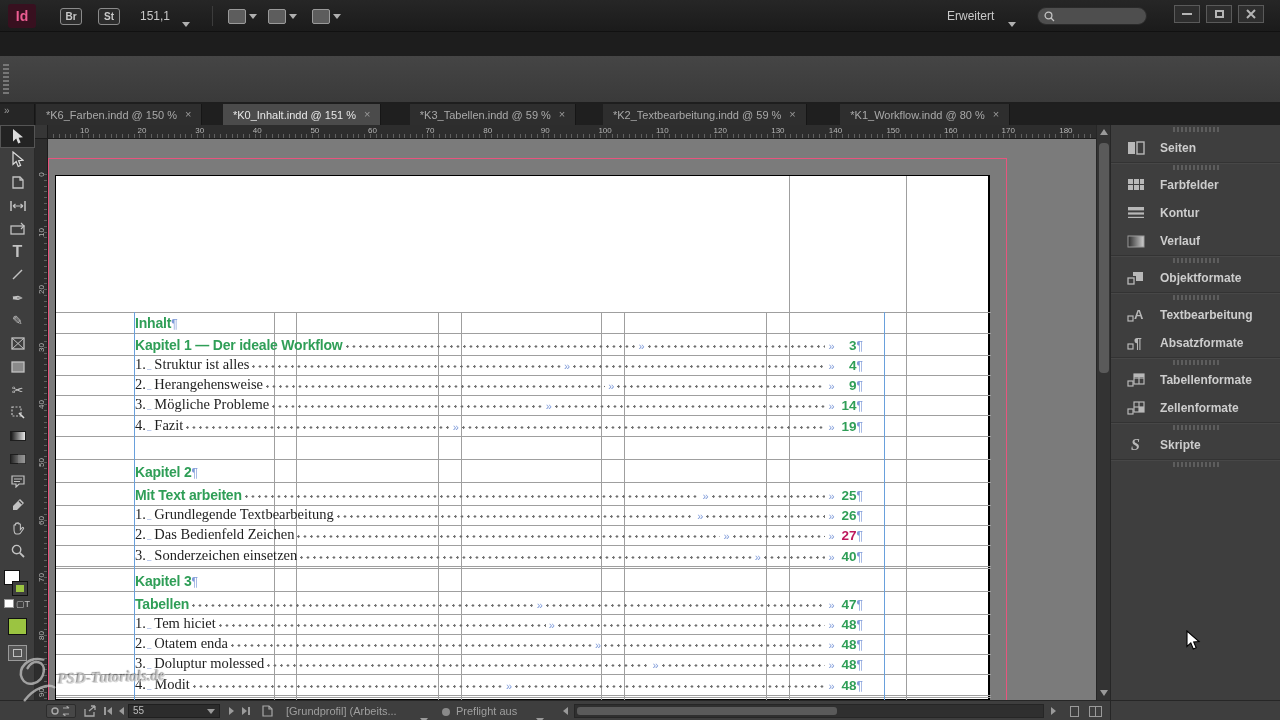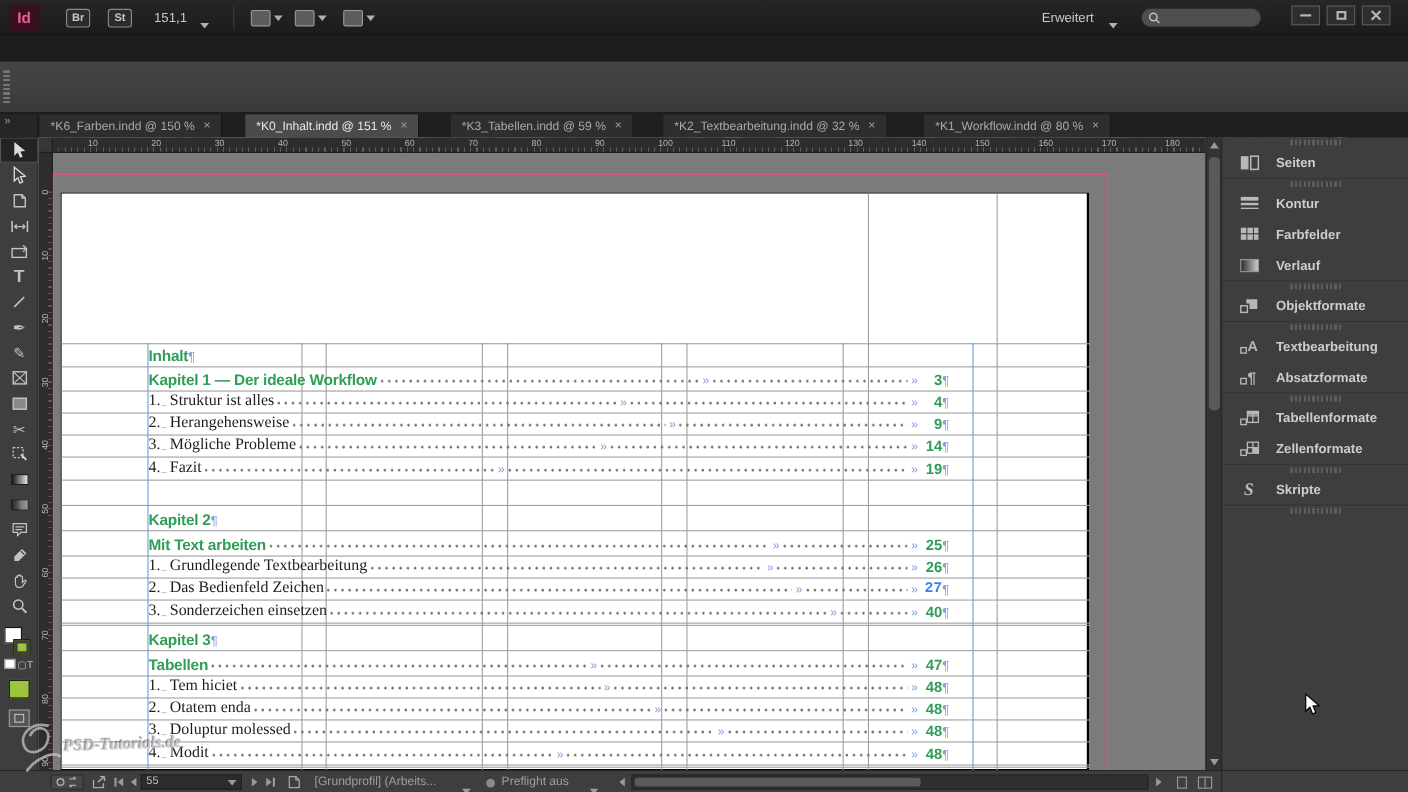--- a/index.html
+++ b/index.html
@@ -356,21 +356,21 @@
       </div>
       <div class="doc-tab active" style="left: 222.9px;">
         <span>*K0_Inhalt.indd @ 151 %</span>
         <span class="tab-close">×</span>
       </div>
       <div class="doc-tab" style="left: 409.8px;">
         <span>*K3_Tabellen.indd @ 59 %</span>
         <span class="tab-close">×</span>
       </div>
       <div class="doc-tab" style="left: 603px;">
-        <span>*K2_Textbearbeitung.indd @ 32 %</span>
+        <span>*K2_Textbearbeitung.indd @ 59 %</span>
         <span class="tab-close">×</span>
       </div>
       <div class="doc-tab" style="left: 840.3px;">
         <span>*K1_Workflow.indd @ 80 %</span>
         <span class="tab-close">×</span>
       </div>
     </div>
 
   <div id="tools">
       <div class="tool selected">
@@ -645,21 +645,21 @@
           </div>
           <div class="toc-row" style="height: 20px;">
             <div class="toc-line">
               <span class="serif">2.</span>
               <span class="numtag" style="color: rgb(127, 155, 217);">–</span>
               <span class="serif">Das Bedienfeld Zeichen</span>
               <span class="ld" style="flex-grow: 0.82;"></span>
               <span class="tabmark" style="color: rgb(127, 155, 217);">»</span>
               <span class="ld" style="flex-grow: 0.18;"></span>
               <span class="tabmark" style="color: rgb(127, 155, 217);">»</span>
-              <span class="pgnum" style="color: #3b82f6; font-family: Liberation Mono, monospace;">27</span>
+              <span class="pgnum" style="color: #be185d;">27</span>
               <span class="pilcrow" style="color: rgb(127, 155, 217);">¶</span>
             </div>
           </div>
           <div class="toc-row" style="height: 21px;">
             <div class="toc-line">
               <span class="serif">3.</span>
               <span class="numtag" style="color: rgb(127, 155, 217);">–</span>
               <span class="serif">Sonderzeichen einsetzen</span>
               <span class="ld" style="flex-grow: 0.88;"></span>
               <span class="tabmark" style="color: rgb(127, 155, 217);">»</span>
@@ -772,48 +772,48 @@
         <span class="dock-icon">
           <svg width="18" height="16" viewBox="0 0 18 16">
             <rect x="1" y="2" width="7" height="12" fill="#b8b8b8"></rect>
             <rect x="10" y="2" width="7" height="12" fill="none" stroke="#b8b8b8" stroke-width="1.4"></rect>
           </svg>
         </span>
         <span class="lab">Seiten</span>
       </div>
       <div class="dock-grip dock-sep">
         <div class="g"></div>
-      </div>
-      <div class="dock-item">
-        <span class="dock-icon">
-          <svg width="18" height="14" viewBox="0 0 18 14">
-            <rect x="1" y="1" width="16" height="3.4" fill="#b8b8b8"></rect>
-            <rect x="1" y="6.4" width="16" height="2.2" fill="#b8b8b8"></rect>
-            <rect x="1" y="10.8" width="16" height="1.2" fill="#b8b8b8"></rect>
-          </svg>
-        </span>
-        <span class="lab">Kontur</span>
       </div>
       <div class="dock-item">
         <span class="dock-icon">
           <svg width="18" height="14" viewBox="0 0 18 14">
             <g fill="#b8b8b8">
               <rect x="1" y="1" width="5" height="5"></rect>
               <rect x="7" y="1" width="5" height="5"></rect>
               <rect x="13" y="1" width="4" height="5"></rect>
               <rect x="1" y="7" width="5" height="5"></rect>
               <rect x="7" y="7" width="5" height="5"></rect>
               <rect x="13" y="7" width="4" height="5"></rect>
             </g>
           </svg>
         </span>
         <span class="lab">Farbfelder</span>
       </div>
       <div class="dock-item">
         <span class="dock-icon">
+          <svg width="18" height="14" viewBox="0 0 18 14">
+            <rect x="1" y="1" width="16" height="3.4" fill="#b8b8b8"></rect>
+            <rect x="1" y="6.4" width="16" height="2.2" fill="#b8b8b8"></rect>
+            <rect x="1" y="10.8" width="16" height="1.2" fill="#b8b8b8"></rect>
+          </svg>
+        </span>
+        <span class="lab">Kontur</span>
+      </div>
+      <div class="dock-item">
+        <span class="dock-icon">
           <svg width="18" height="13" viewBox="0 0 18 13">
             <defs>
               <linearGradient id="dg" x1="0" x2="1">
                 <stop offset="0" stop-color="#2a2a2a"></stop>
                 <stop offset="1" stop-color="#cfcfcf"></stop>
               </linearGradient>
             </defs>
             <rect x="1" y="1" width="16" height="11" fill="url(#dg)" stroke="#9a9a9a"></rect>
           </svg>
         </span>

